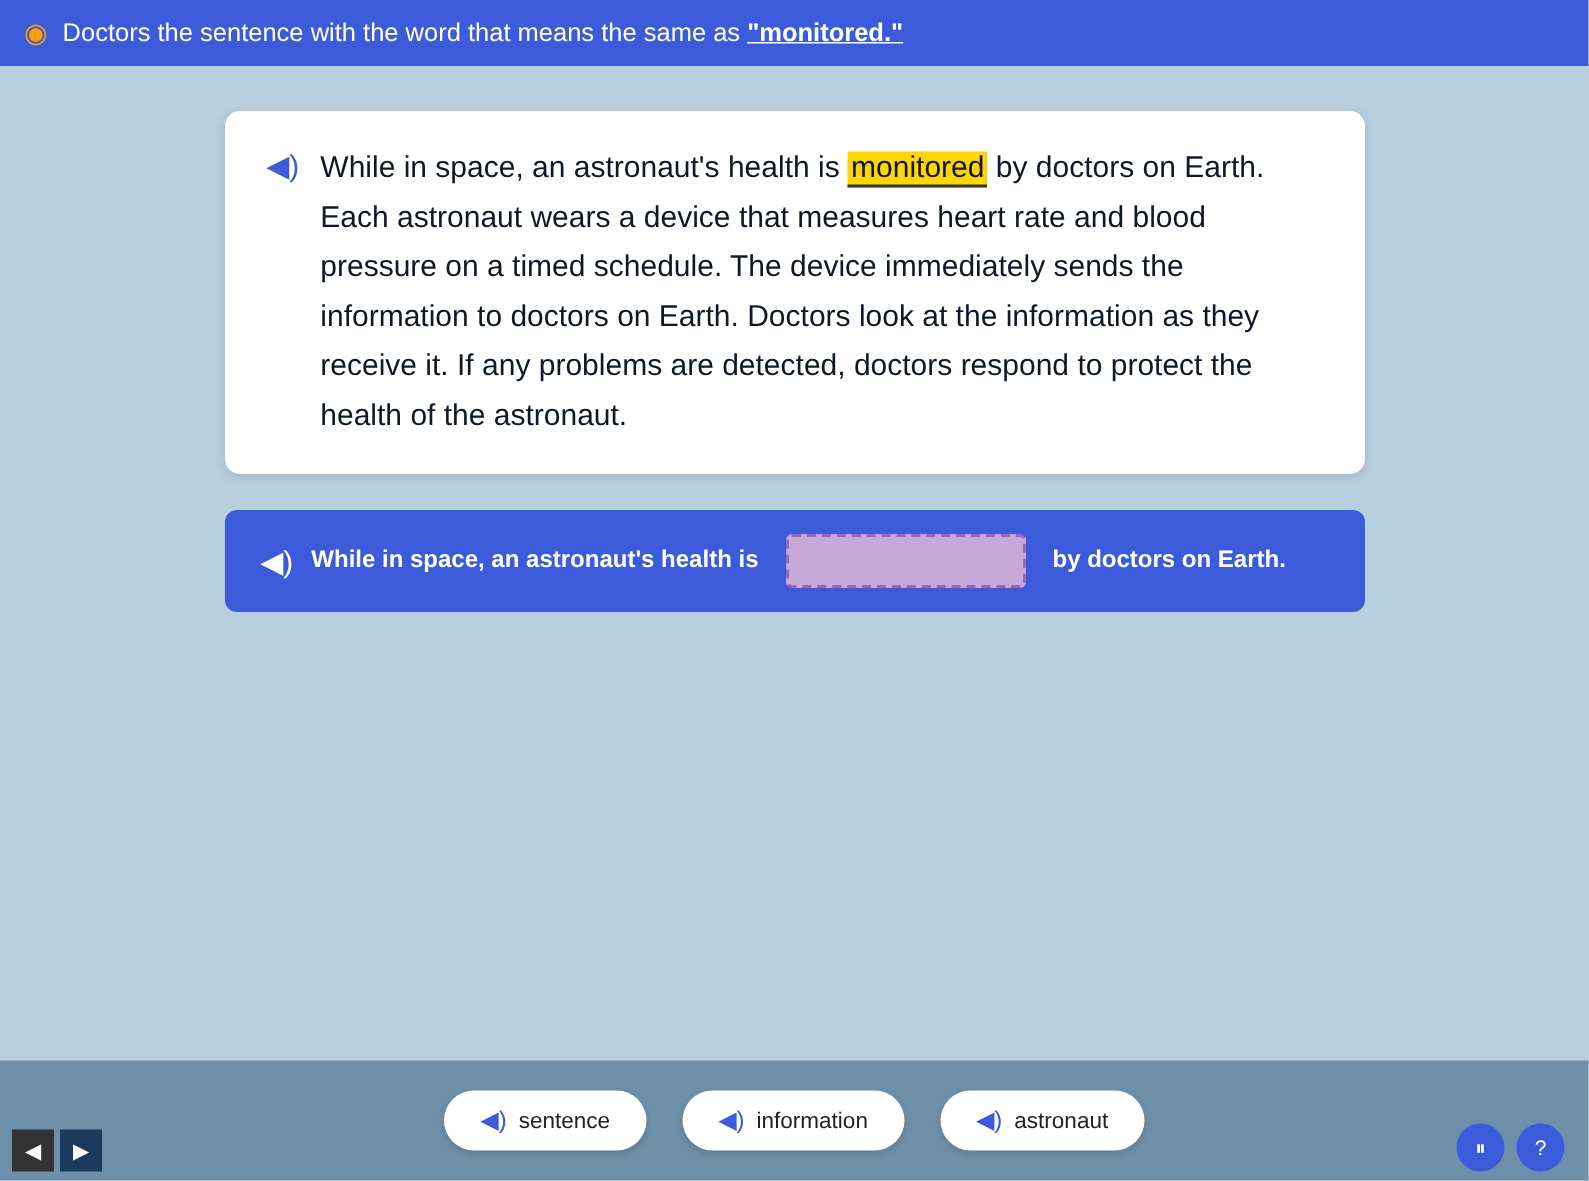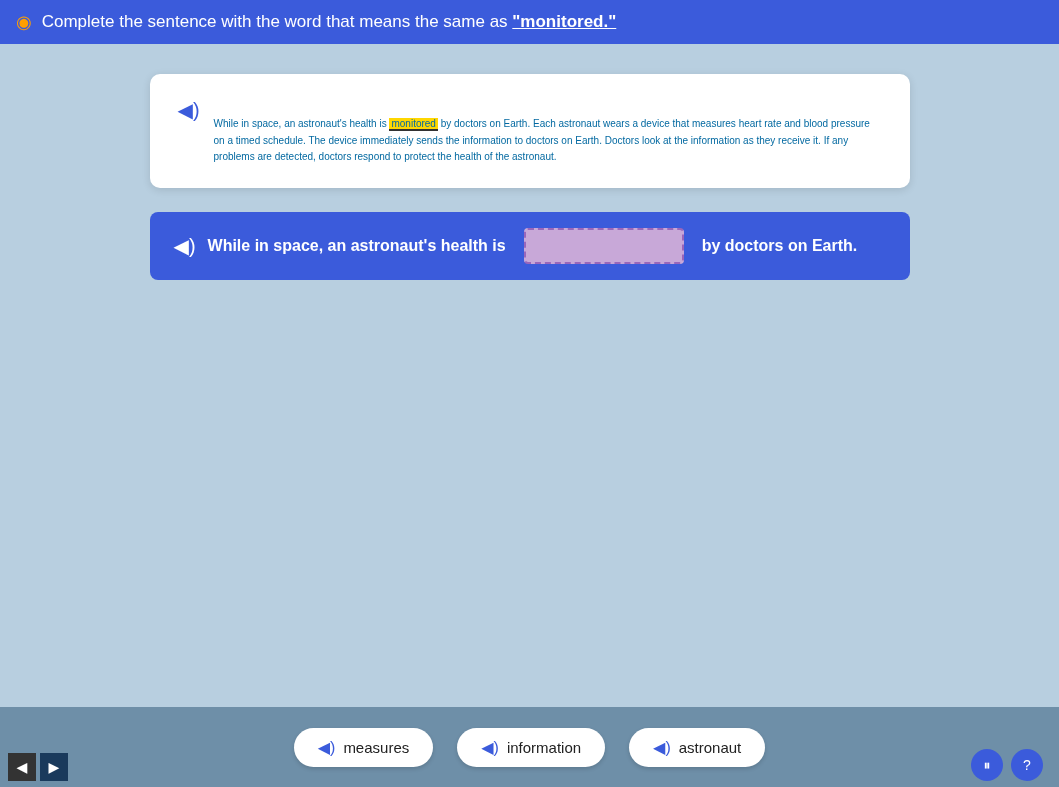--- a/index.html
+++ b/index.html
@@ -62,24 +62,23 @@
 
     .speaker-icon {
       color: #3b5bdb;
       font-size: 20px;
       flex-shrink: 0;
       margin-top: 2px;
       cursor: pointer;
     }
 
     .passage-text {
-      font-size: 10px;
-      color: #0369a1;
+      font-size: 20px;
+      color: #0f172a;
       line-height: 1.65;
-      margin-top: 20px;
     }
 
     .passage-text .monitored-word {
       border-bottom: 2px solid #333;
       background-color: #ffd700;
       padding: 0 2px;
     }
 
     
     .question-bar {
@@ -208,21 +207,21 @@
     .nav-btn.right {
       background: #1a3a5c;
     }
   </style>
 </head>
 <body>
 
 <div class="top-bar">
   <span class="top-bar-icon">◉</span>
   <span class="top-bar-title">
-    <span>Complete the sentence with the word that means the same as </span><span class="highlight-word">"monitored."</span>
+    <span>Doctors the sentence with the word that means the same as </span><span class="highlight-word">"monitored."</span>
   </span>
 </div>
 
 <div class="main-content">
 
   <div class="passage-card">
     <span class="speaker-icon">◀)</span>
     <div class="passage-text">
       <span>While in space, an astronaut's health is </span><span class="monitored-word">monitored</span><span> by doctors on Earth. Each astronaut wears a device that measures heart rate and blood pressure on a timed schedule. The device immediately sends the information to doctors on Earth. Doctors look at the information as they receive it. If any problems are detected, doctors respond to protect the health of the astronaut.</span>
     </div>
@@ -233,21 +232,21 @@
     <span class="question-text">While in space, an astronaut's health is</span>
     <div class="answer-blank"></div>
     <span class="question-text-after">by doctors on Earth.</span>
   </div>
 
 </div>
 
 <div class="bottom-bar">
   <button class="answer-option">
     <span class="opt-speaker">◀)</span>
-    <span>measures</span>
+    <span>sentence</span>
   </button>
   <button class="answer-option">
     <span class="opt-speaker">◀)</span>
     <span>information</span>
   </button>
   <button class="answer-option">
     <span class="opt-speaker">◀)</span>
     <span>astronaut</span>
   </button>
 

